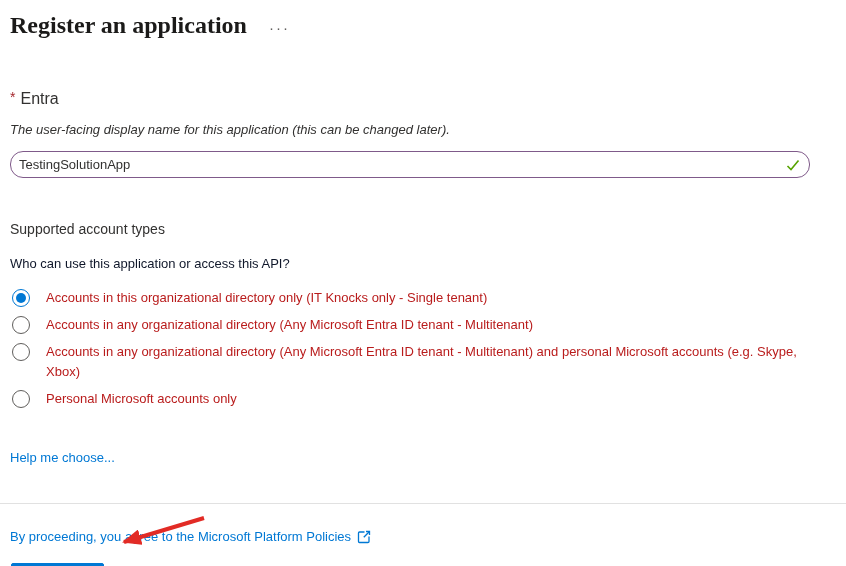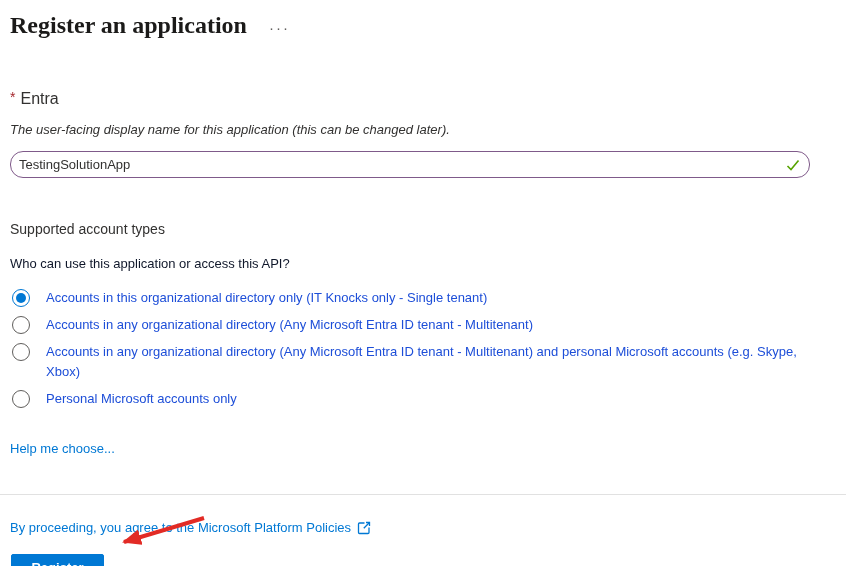--- a/index.html
+++ b/index.html
@@ -44,24 +44,24 @@
   .radio-group { margin-top: 17px; }
   .radio-row { display: flex; align-items: flex-start; margin-bottom: 7px; cursor: pointer; }
   .radio-circle {
     flex: 0 0 auto; width: 18px; height: 18px; border-radius: 50%;
     border: 1px solid #605e5c; background: #fff; margin: 1px 0 0 2px;
     display: flex; align-items: center; justify-content: center;
   }
   .radio-row.selected .radio-circle { border: 1.5px solid #0078d4; }
   .radio-dot { width: 10px; height: 10px; border-radius: 50%; background: transparent; }
   .radio-row.selected .radio-dot { background: #0078d4; }
-  .radio-label { margin-left: 16px; font-size: 13px; line-height: 20px; color: #1d4ed8; max-width: 752px; }
+  .radio-label { margin-left: 16px; font-size: 13px; line-height: 20px; color: #b91c1c; max-width: 752px; }
 
   .help-link {
-    display: inline-block; margin-top: 25px; font-size: 13px;
+    display: inline-block; margin-top: 34px; font-size: 13px;
     color: #0078d4; text-decoration: none; cursor: pointer;
   }
 
   
   .divider { border: none; border-top: 1px solid #e1e1e1; margin: 0; margin-top: 37px; width: 846px; }
   .policy-row { margin-top: 25px; display: flex; align-items: center; }
   .policy-link { font-size: 13px; color: #0078d4; text-decoration: none; cursor: pointer; }
   .ext-icon { margin-left: 6px; display: inline-flex; }
 
   .register-button {

